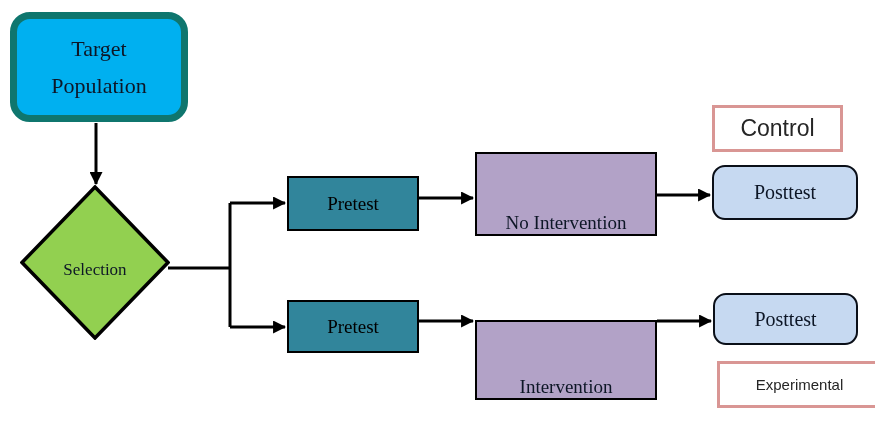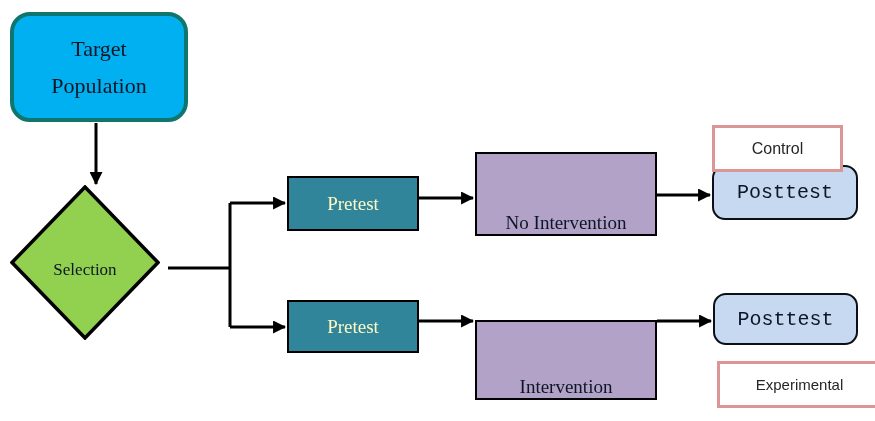--- a/index.html
+++ b/index.html
@@ -4,43 +4,43 @@
 <style>
   html,body{margin:0;padding:0;background:#ffffff;}
   #canvas{
     position:relative;width:875px;height:421px;background:#ffffff;
     font-family:"Liberation Serif", serif;overflow:hidden;
   }
   .node{position:absolute;box-sizing:border-box;display:flex;align-items:center;justify-content:center;text-align:center;color:#0d1626;}
   
   .target{
     left:10px;top:12px;width:178px;height:110px;
-    background:var(--blue);border:4px solid #0f766e;border-radius:20px;
+    background:var(--blue);border:7px solid #0f766e;border-radius:20px;
     font-size:22px;
   }
   .target .lbl{width:120px;line-height:37px;}
   
-  .diamond-wrap{left:10px;top:185px;width:150px;height:155px;}
+  .diamond-wrap{left:20px;top:185px;width:150px;height:155px;}
   .diamond-wrap svg{position:absolute;left:0;top:0;}
   .diamond-wrap .lbl{position:relative;font-size:17px;padding-top:14px;}
   
-  .pretest{width:132px;background:var(--teal);border:2px solid #000;font-size:19px;color:#fef9c3;}
+  .pretest{width:132px;background:var(--teal);border:2px solid #000;font-size:19px;color:#000000;}
   .pretest-top{left:287px;top:176px;height:55px;}
   .pretest-bottom{left:287px;top:300px;height:53px;}
   
   .purple{width:182px;background:var(--purple);border:2px solid #000;font-size:19px;align-items:flex-end;}
   .nointervention{left:475px;top:152px;height:84px;}
   .intervention{left:475px;top:281px;height:80px;margin-top:39px;}
   
-  .posttest{background:var(--lightblue);border:2px solid #0a0f18;border-radius:13px;font-size:20px;font-family:Liberation Mono, monospace;}
+  .posttest{background:var(--lightblue);border:2px solid #0a0f18;border-radius:13px;font-size:20px;}
   .posttest-top{left:712px;top:165px;width:146px;height:55px;}
   .posttest-bottom{left:713px;top:293px;width:145px;height:52px;}
   
   .grouplabel{background:#ffffff;border:3px solid var(--pink);font-family:"Liberation Sans", sans-serif;color:#262626;}
-  .control{left:712px;top:105px;width:131px;height:47px;font-size:16px;margin-top:20px;}
+  .control{left:712px;top:105px;width:131px;height:47px;font-size:23px;}
   .experimental{left:717px;top:361px;width:165px;height:47px;font-size:15px;}
   
   #connectors{position:absolute;left:0;top:0;z-index:0;}
   .node{z-index:1;}
 </style>
 </head>
 <body>
 
 <div id="canvas">
 

